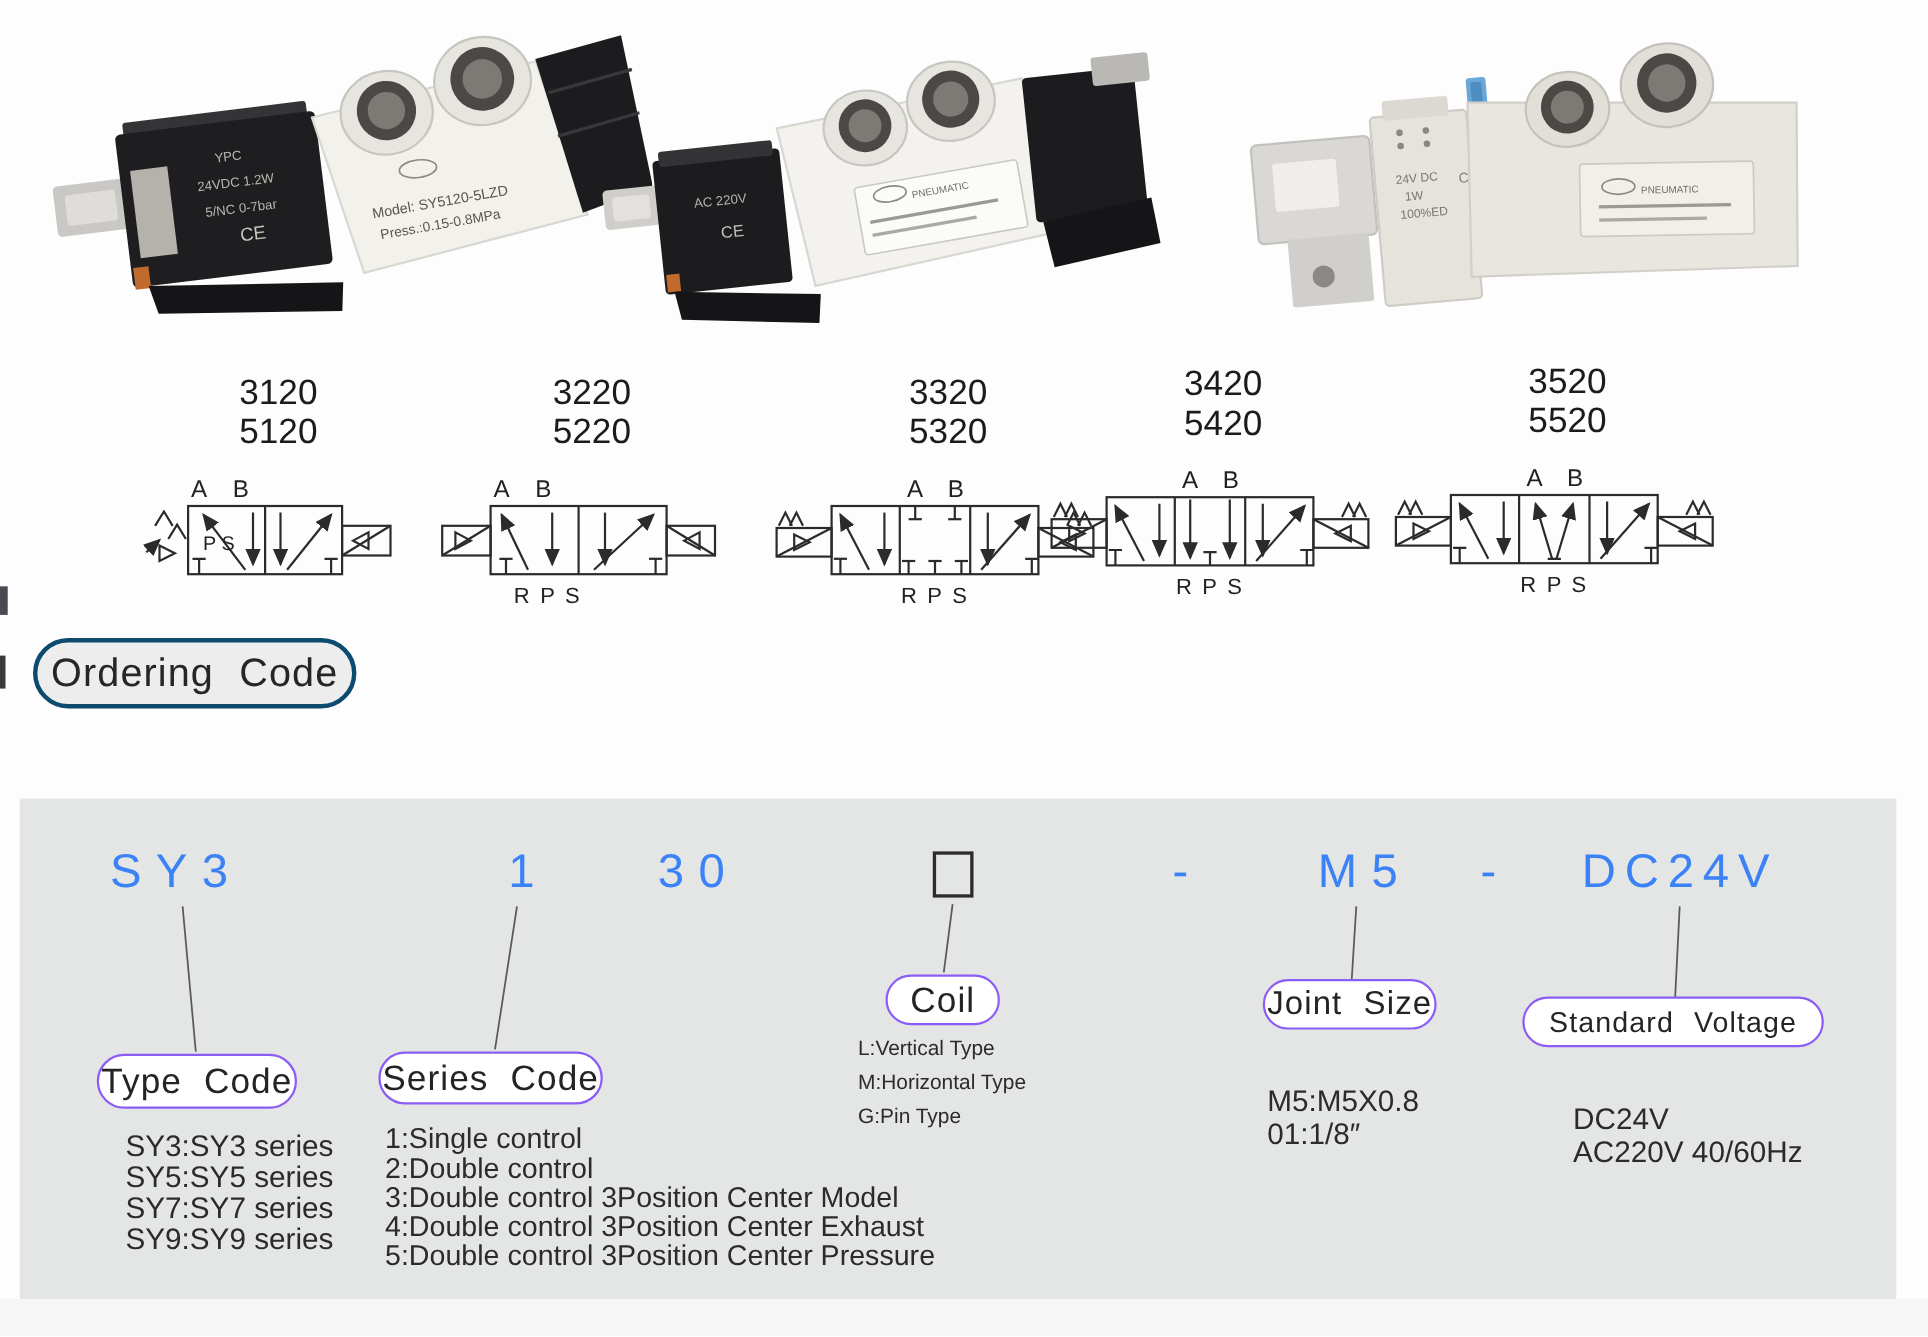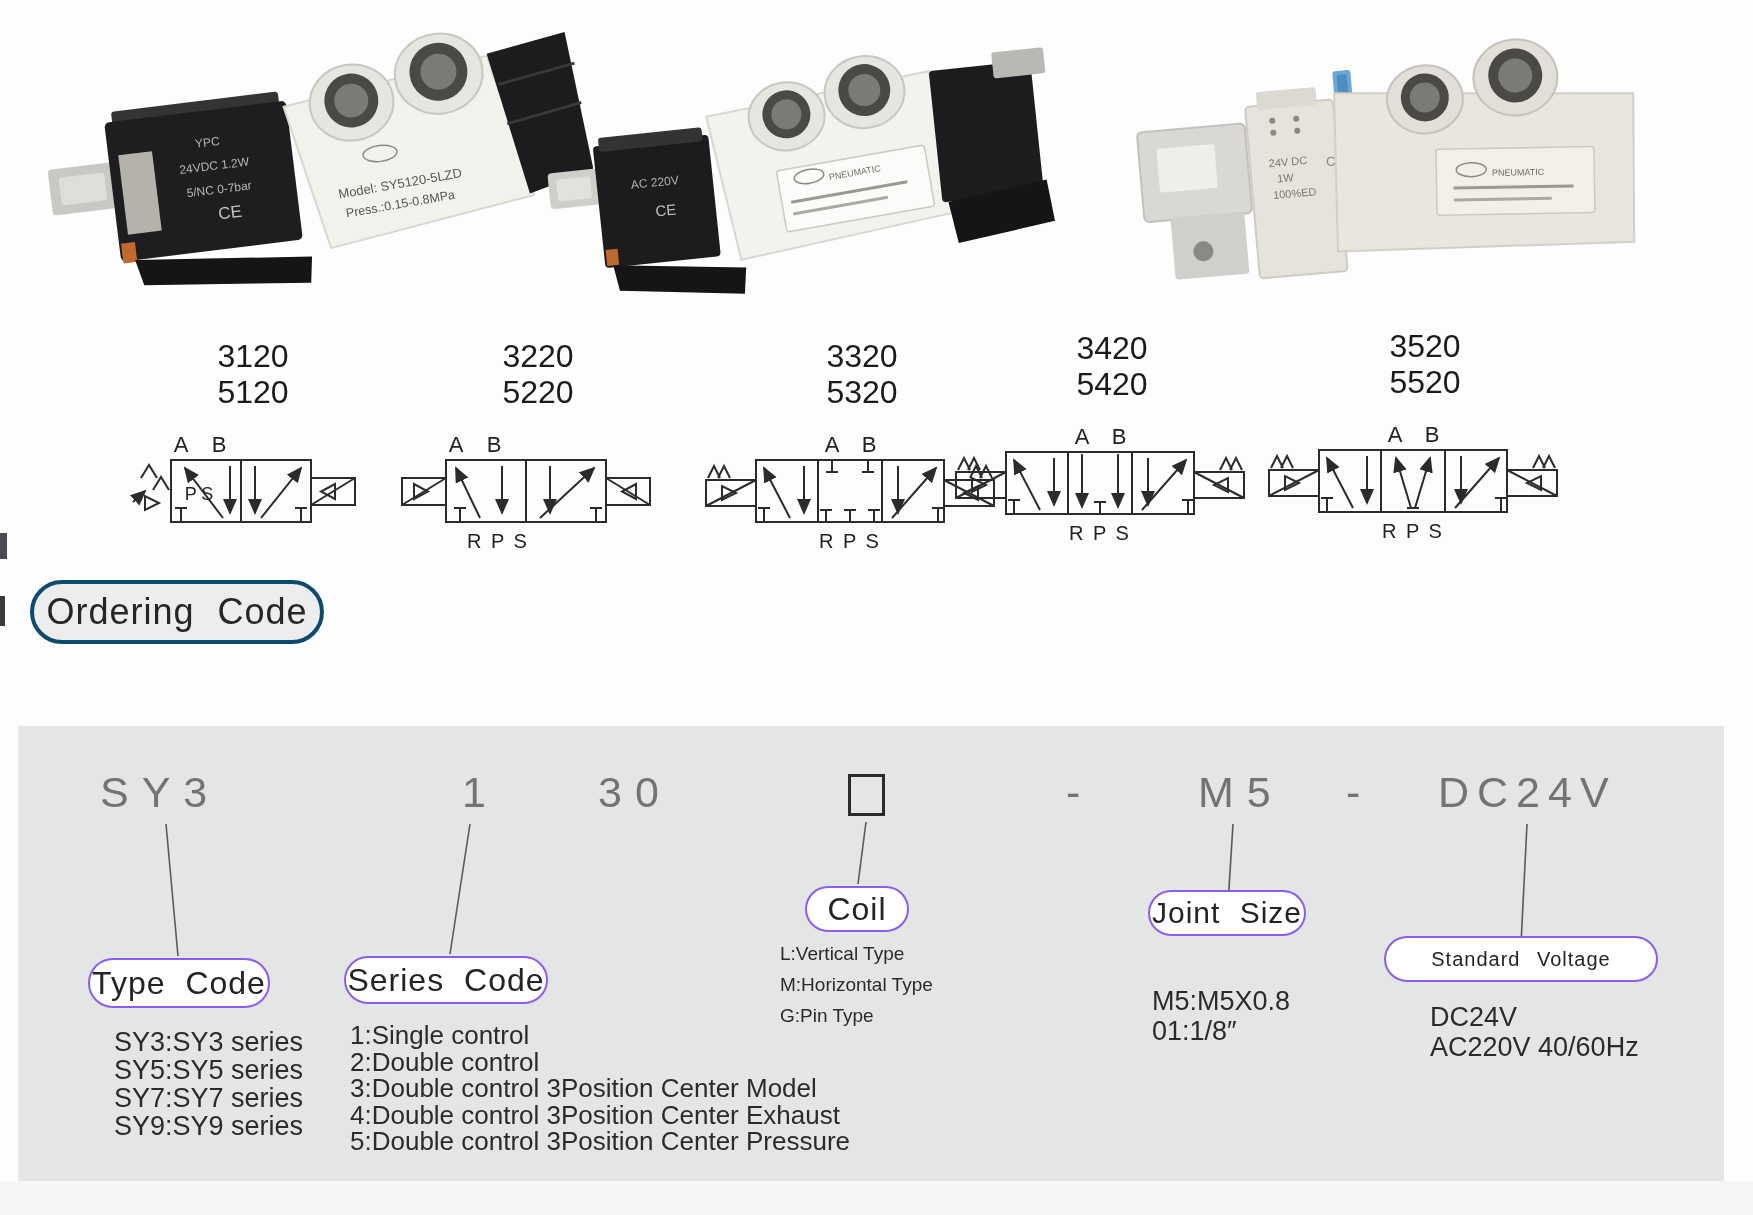--- a/index.html
+++ b/index.html
@@ -13,21 +13,21 @@
   #panel { position:absolute; left:18px; top:726px; width:1706px; height:455px; background:#e4e5e5; }
   #below-panel { position:absolute; left:0; top:1181px; width:1753px; height:34px; background:#f6f6f6; }
 
   
   #ordering-title-pill { position:absolute; left:30px; top:580px; width:294px; height:64px;
      background:#ededed; border:4px solid #0c4a6e; border-radius:34px;
      display:flex; align-items:center; justify-content:center;
      font-size:36px; color:#262626; letter-spacing:1px; word-spacing:12px; }
 
   
-  .codep { position:absolute; font-size:43px; color:#737373; white-space:nowrap; }
+  .codep { position:absolute; font-size:43px; color:#3b82f6; white-space:nowrap; }
   .ls { letter-spacing:13px; }
   #coil-box { position:absolute; left:848px; top:774px; width:37px; height:42px; border:3px solid #2b2b2b; background:transparent; }
 
   
   .pill { position:absolute; background:#ffffff; border:2px solid #8b5cf6; border-radius:26px;
      display:flex; align-items:center; justify-content:center; color:#242424;
      letter-spacing:1px; word-spacing:10px; white-space:nowrap; }
 
   .list { position:absolute; color:#2b2b2b; white-space:nowrap; }
   .list div { white-space:nowrap; }
@@ -406,21 +406,21 @@
   </div>
   <div class="pill" style="left:344px;top:956px;width:204px;height:48px;font-size:32px">
     <span>Series Code</span>
   </div>
   <div class="pill" style="left:88px;top:958px;width:182px;height:50px;font-size:32px">
     <span>Type Code</span>
   </div>
   <div class="pill" style="left:1148px;top:890px;width:158px;height:46px;font-size:30px">
     <span>Joint Size</span>
   </div>
-  <div class="pill" style="left:1384px;top:936px;width:274px;height:46px;font-size:20px">
+  <div class="pill" style="left:1384px;top:906px;width:274px;height:46px;font-size:26px">
     <span>Standard Voltage</span>
   </div>
 
   <div class="list" style="left:780px;top:938px;font-size:19px;line-height:31px">
     <div>L:Vertical Type</div>
     <div>M:Horizontal Type</div>
     <div>G:Pin Type</div>
   </div>
 
   <div class="list" style="left:114px;top:1028px;font-size:27px;line-height:28px">

